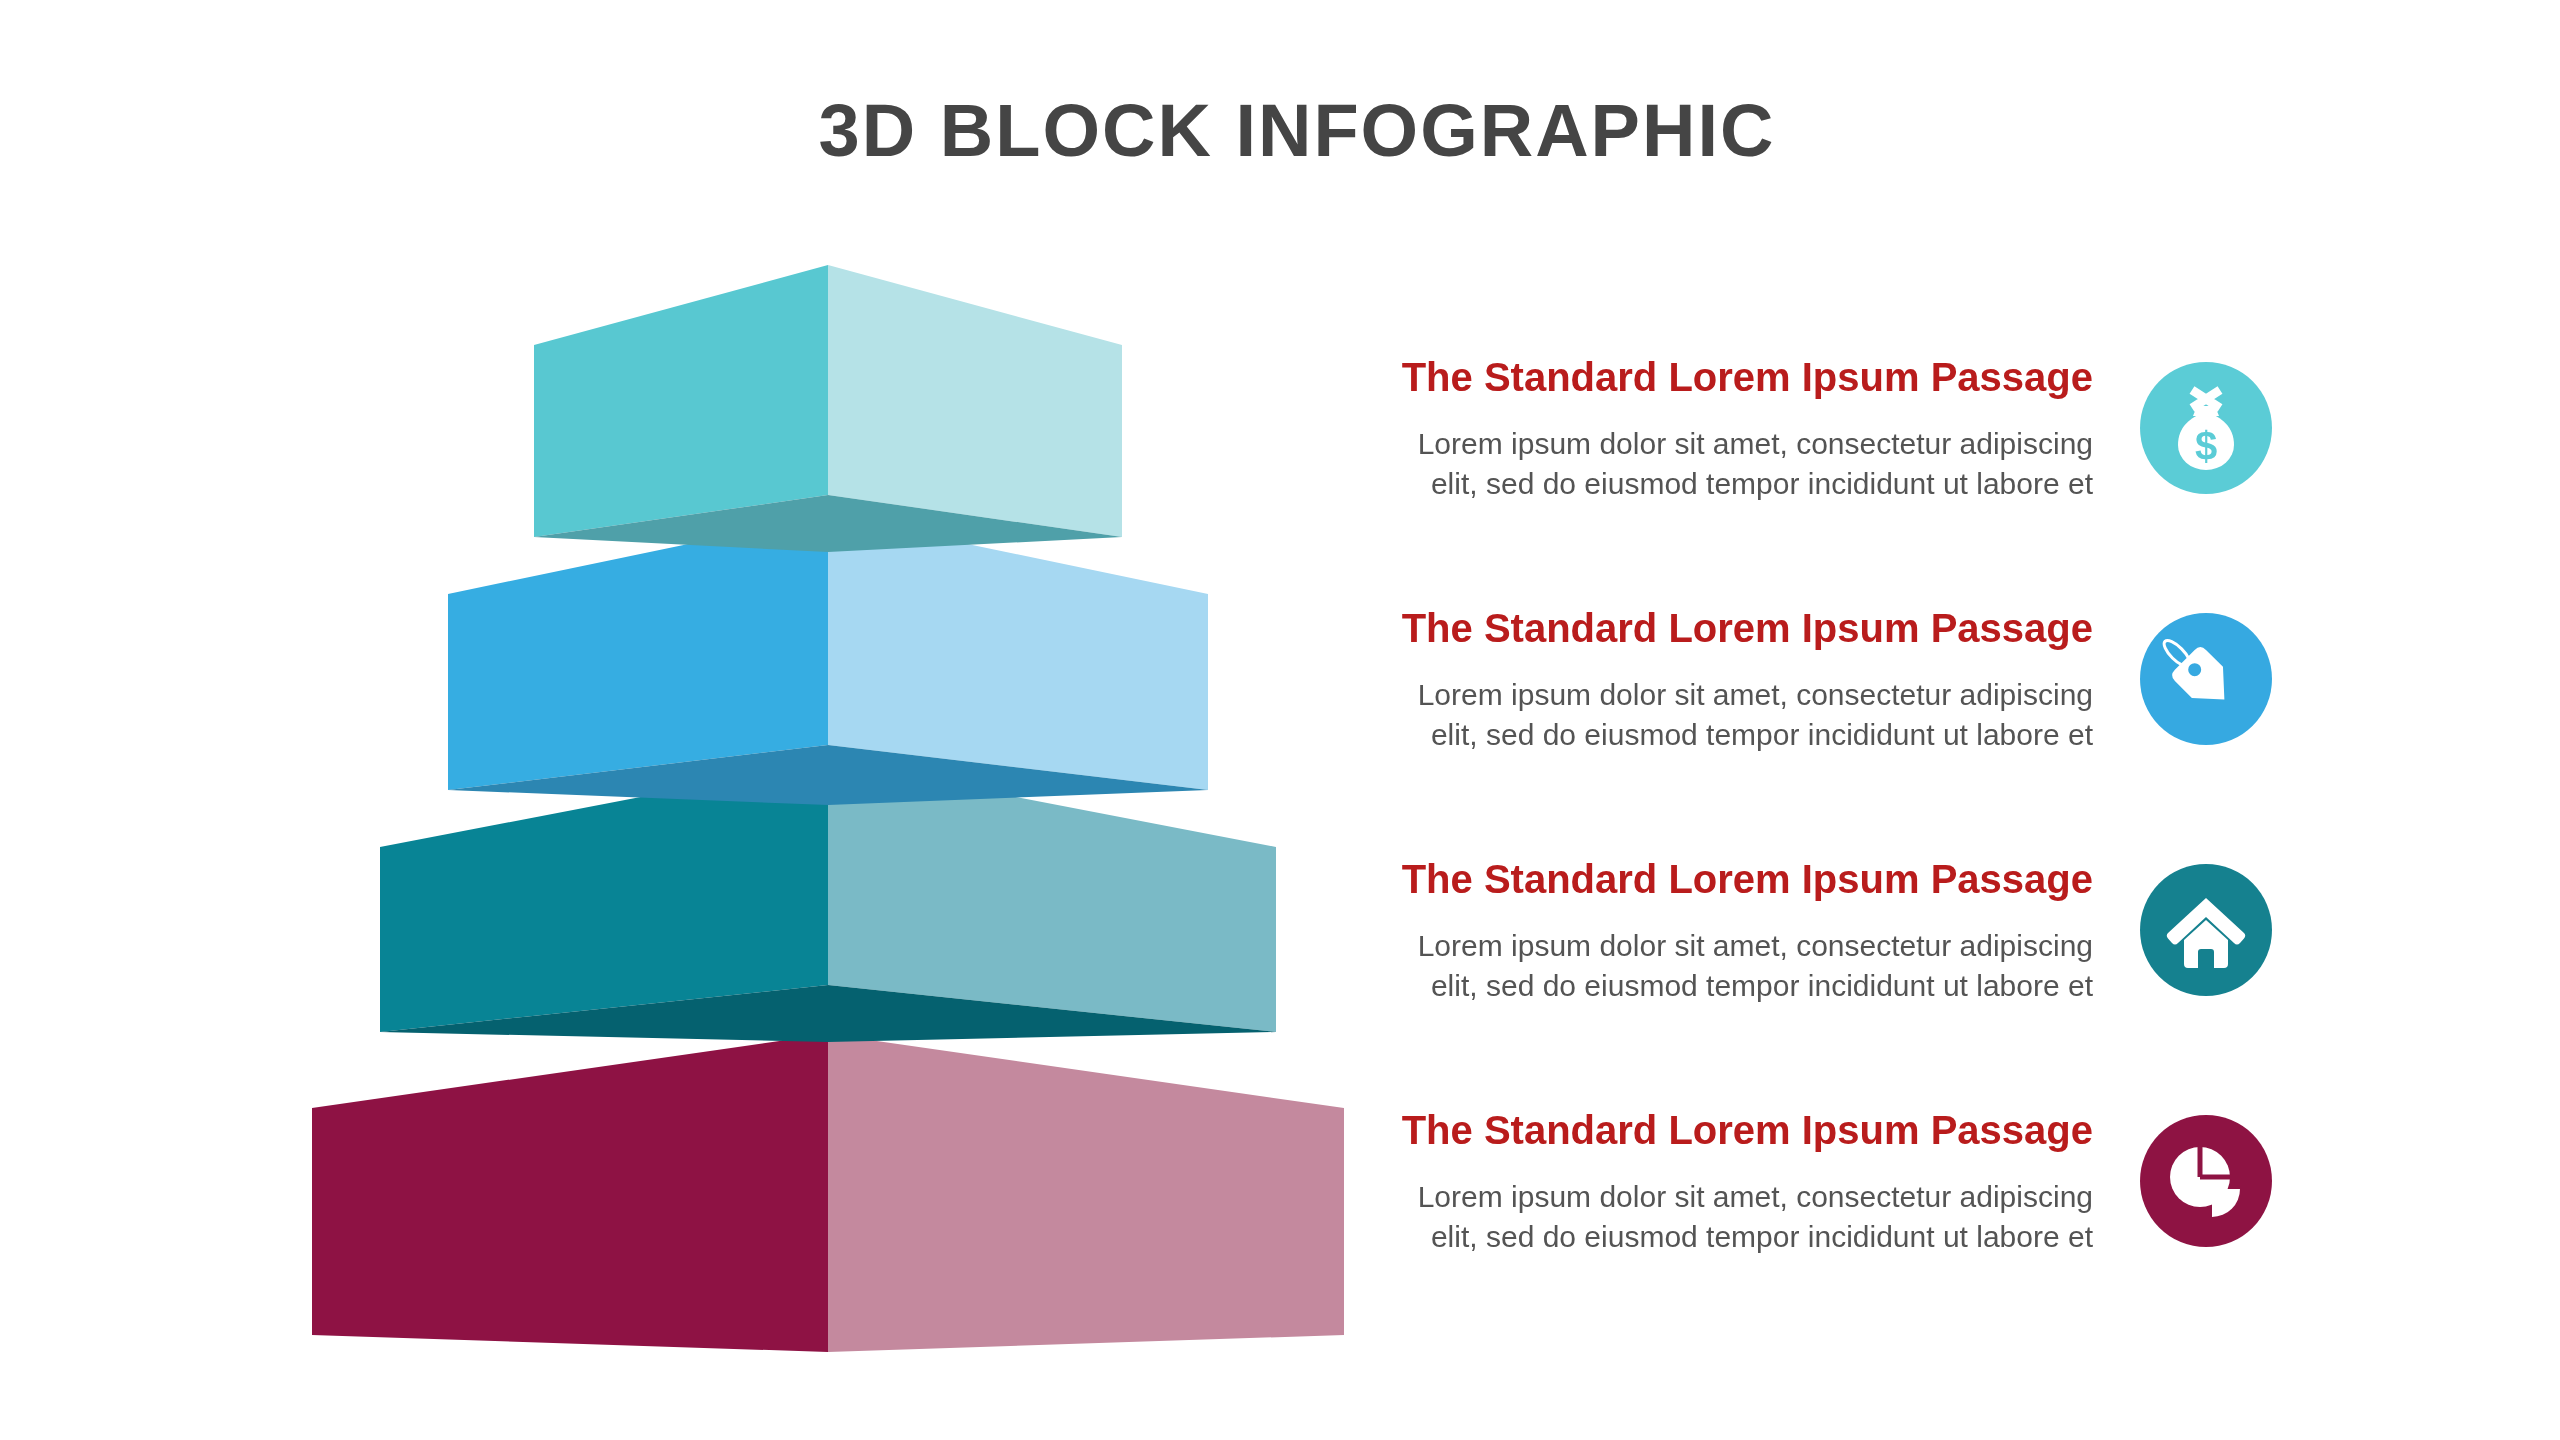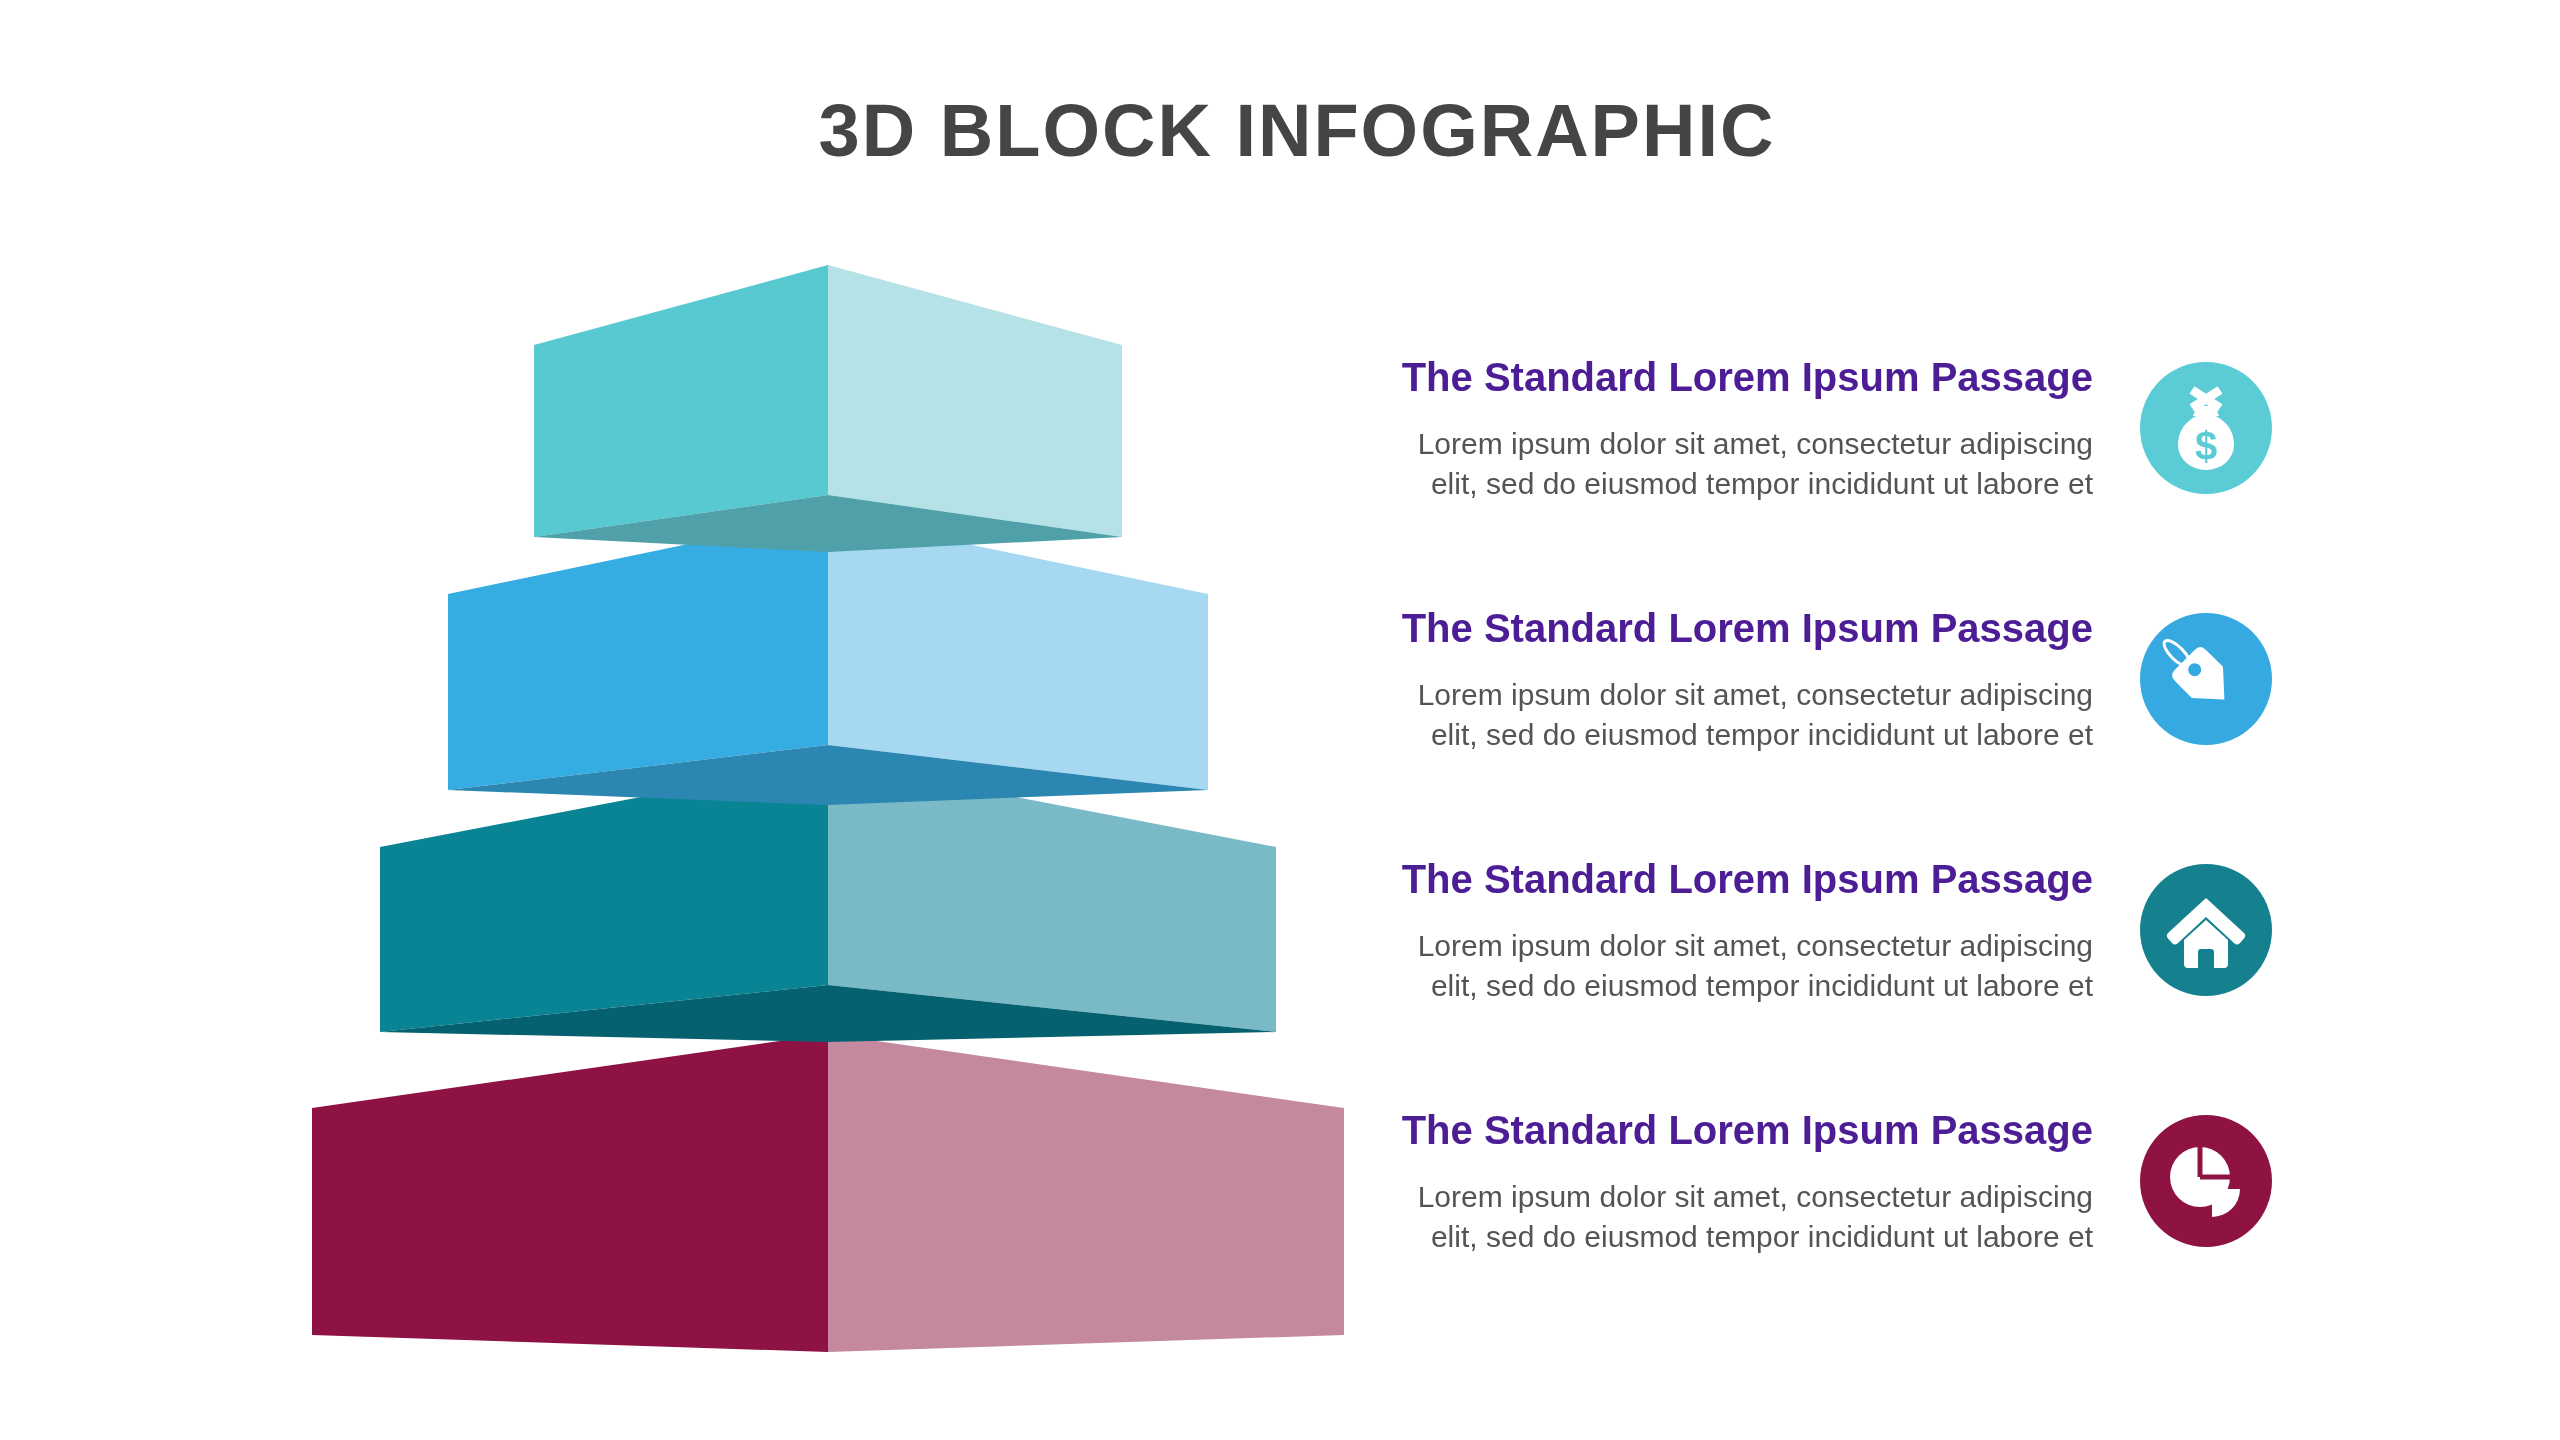--- a/index.html
+++ b/index.html
@@ -37,21 +37,21 @@
   .item-1{top:353px;}
   .item-2{top:604px;}
   .item-3{top:855px;}
   .item-4{top:1106px;}
 
   .item-text{text-align:right;}
   .item-title{
     font-size:40px;
     font-weight:700;
     line-height:48px;
-    color:#4c1d95;
+    color:#b91c1c;
     white-space:nowrap;
   }
   .item-body{margin-top:23px;}
   .item-body div{
     font-size:30px;
     line-height:40px;
     color:#545454;
     white-space:nowrap;
   }
   .item-icon{width:132px;height:132px;flex:0 0 auto;}

